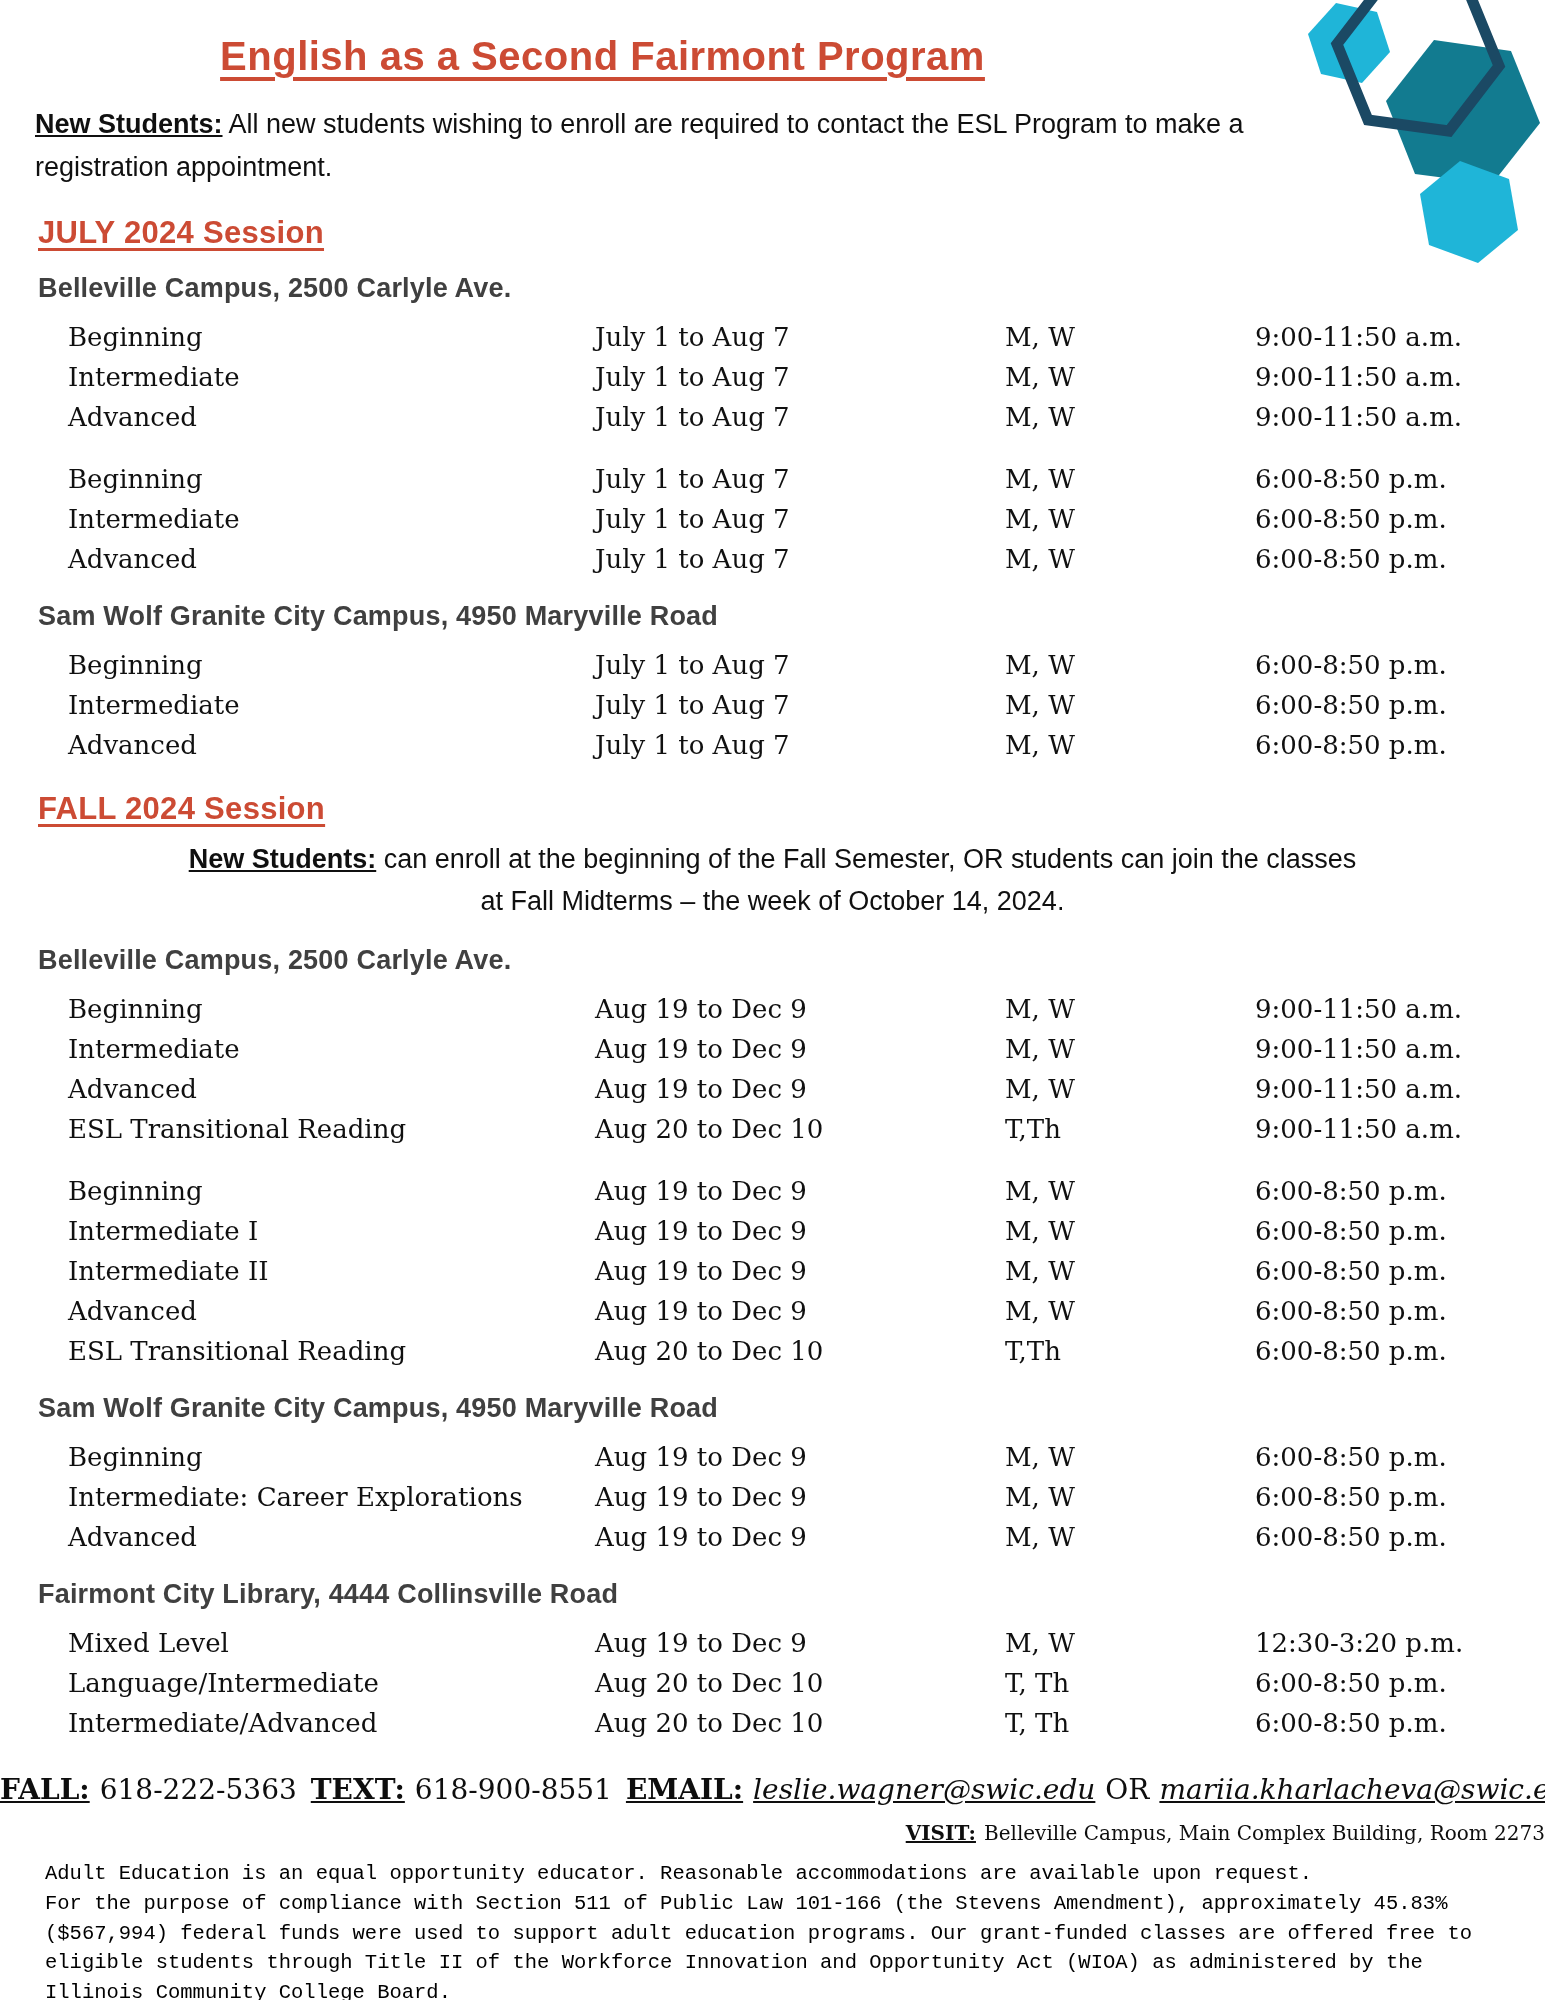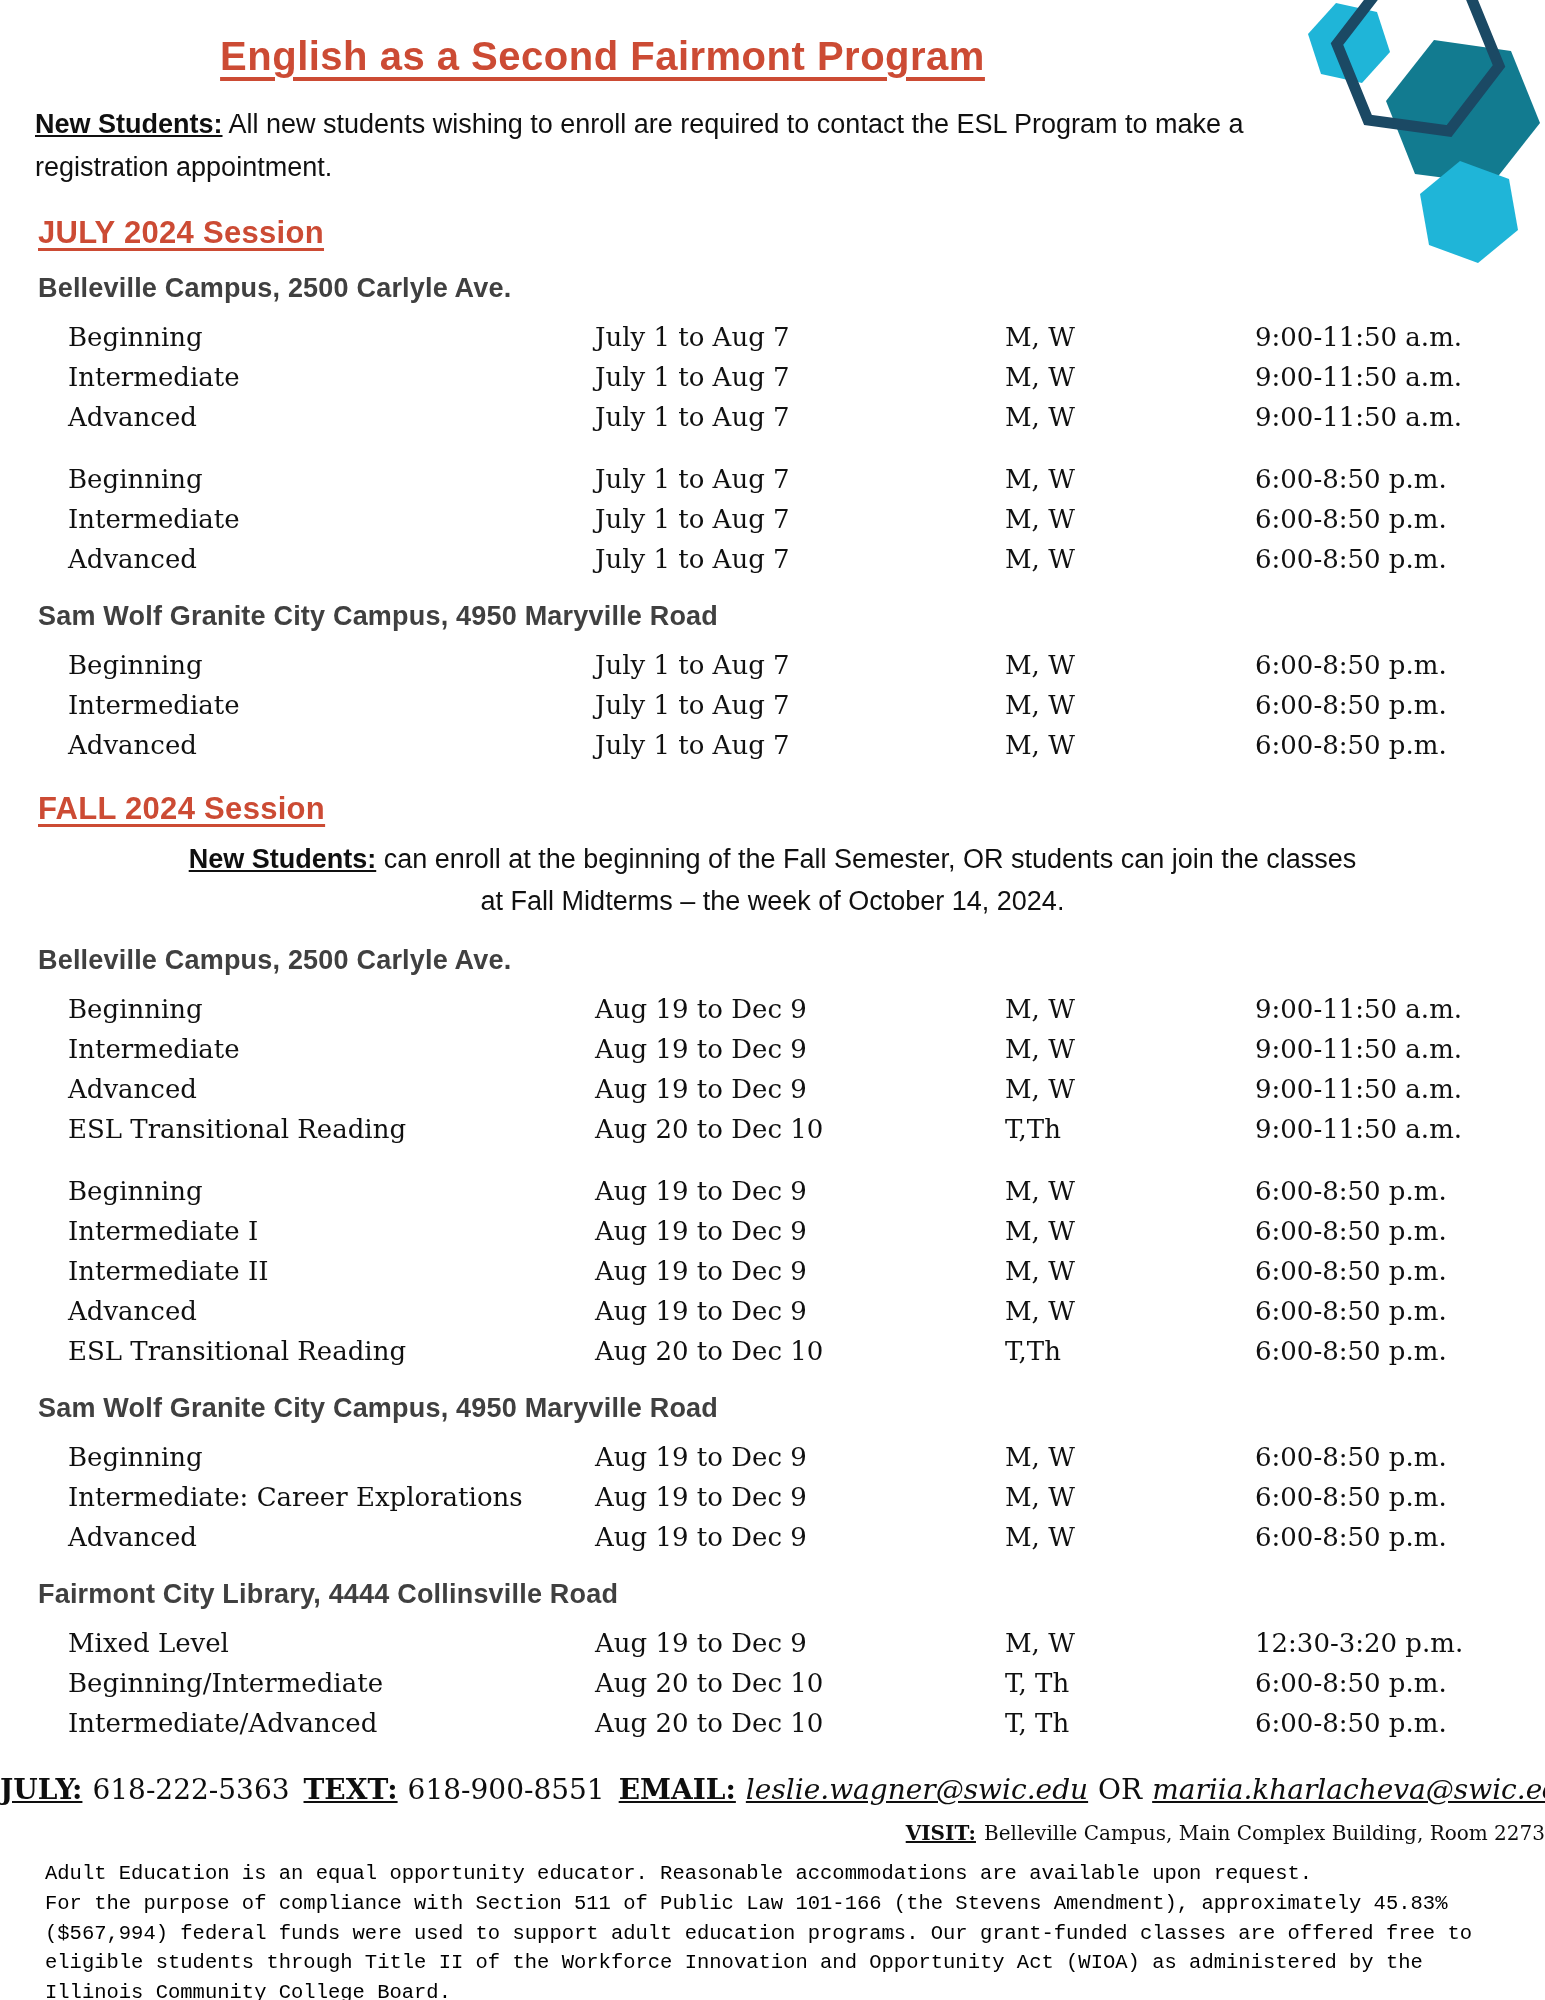--- a/index.html
+++ b/index.html
@@ -221,36 +221,36 @@
       </div>
       <div class="location-heading">Fairmont City Library, 4444 Collinsville Road</div>
       <div class="row-group">
         <div class="sched-row">
           <span>Mixed Level</span>
           <span>Aug 19 to Dec 9</span>
           <span>M, W</span>
           <span>12:30-3:20 p.m.</span>
         </div>
         <div class="sched-row">
-          <span>Beginning/Intermediate</span>
+          <span>Language/Intermediate</span>
           <span>Aug 20 to Dec 10</span>
           <span>T, Th</span>
           <span>6:00-8:50 p.m.</span>
         </div>
         <div class="sched-row">
           <span>Intermediate/Advanced</span>
           <span>Aug 20 to Dec 10</span>
           <span>T, Th</span>
           <span>6:00-8:50 p.m.</span>
         </div>
       </div>
     </div>
 
   <div class="contact">
-    <span class="c-label">JULY:</span><span class="c-val">618-222-5363</span><span class="c-label">TEXT:</span><span class="c-val">618-900-8551</span><span class="c-label">EMAIL:</span><span class="c-email">leslie.wagner@swic.edu</span><span class="c-or">OR</span><span class="c-email">mariia.kharlacheva@swic.edu</span>
+    <span class="c-label">FALL:</span><span class="c-val">618-222-5363</span><span class="c-label">TEXT:</span><span class="c-val">618-900-8551</span><span class="c-label">EMAIL:</span><span class="c-email">leslie.wagner@swic.edu</span><span class="c-or">OR</span><span class="c-email">mariia.kharlacheva@swic.edu</span>
   </div>
 
   <div class="visit">
     <span class="c-label">VISIT:</span><span>Belleville Campus, Main Complex Building, Room 2273</span>
   </div>
 
   <div class="footer">
     <p>Adult Education is an equal opportunity educator. Reasonable accommodations are available upon request.</p>
     <p>For the purpose of compliance with Section 511 of Public Law 101-166 (the Stevens Amendment), approximately 45.83% ($567,994) federal funds were used to support adult education programs. Our grant-funded classes are offered free to eligible students through Title II of the Workforce Innovation and Opportunity Act (WIOA) as administered by the Illinois Community College Board.</p>
   </div>

